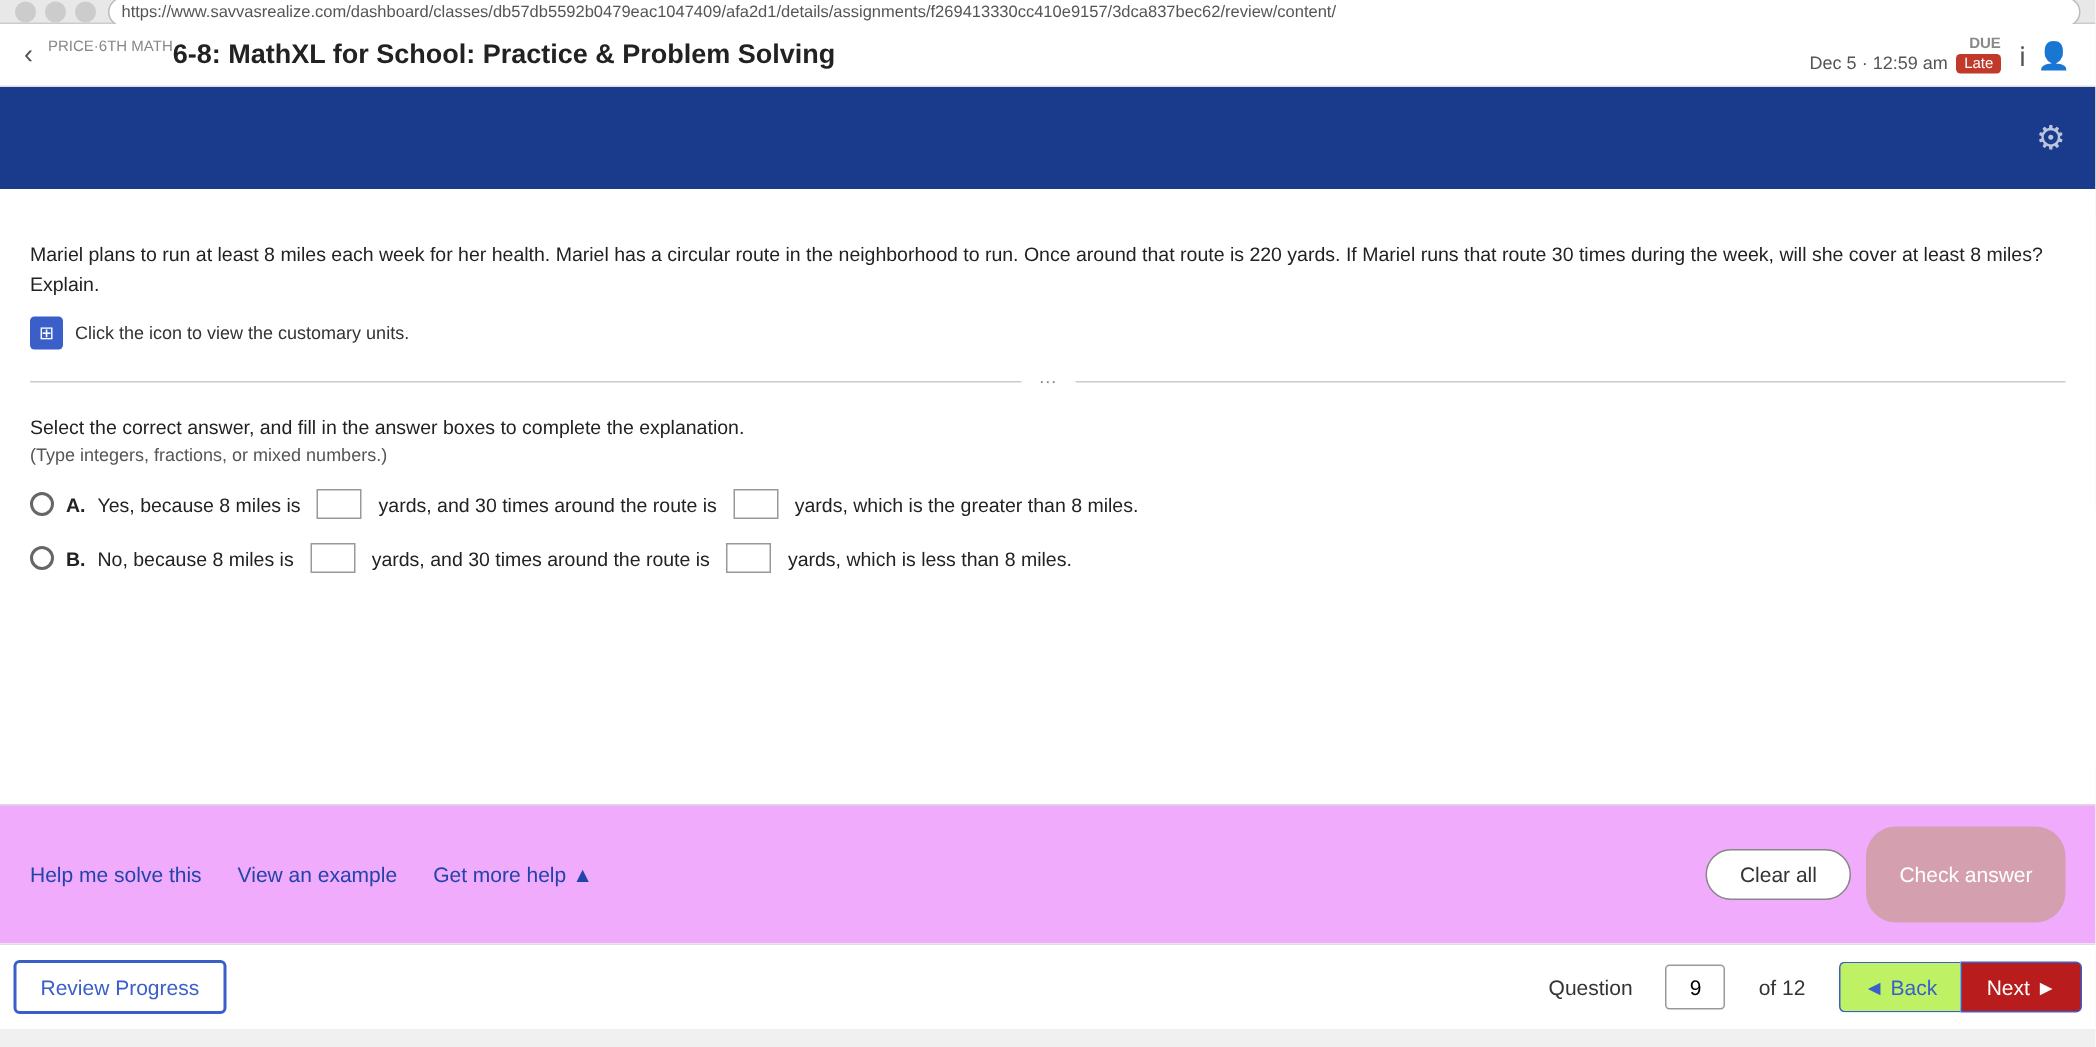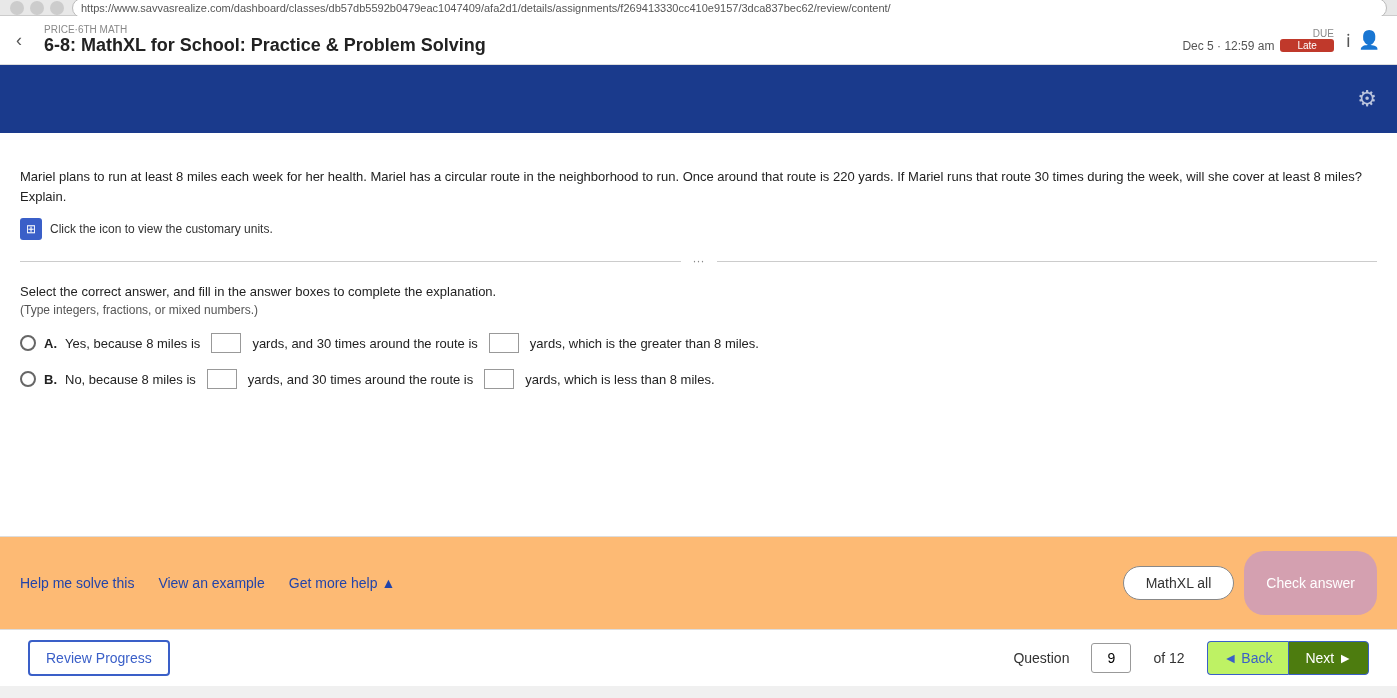--- a/index.html
+++ b/index.html
@@ -71,22 +71,21 @@
       align-items: center;
       gap: 10px;
     }
     .back-arrow {
       font-size: 18px;
       color: #555;
       cursor: pointer;
     }
     .header-title-block {
       display: flex;
-      flex-direction: column;
-      margin-left: 12px;
+      flex-direction: row;
     }
     .header-subtitle {
       font-size: 10px;
       color: #888;
       text-transform: uppercase;
     }
     .header-title {
       font-size: 18px;
       font-weight: bold;
       color: #222;
@@ -100,31 +99,32 @@
       display: flex;
       flex-direction: column;
       align-items: flex-end;
       font-size: 12px;
       color: #555;
     }
     .due-label {
       font-size: 10px;
       text-transform: uppercase;
       color: #888;
+      font-weight: bold;
     }
     .due-date-row {
       display: flex;
       align-items: center;
       gap: 6px;
     }
     .late-badge {
       background: #c0392b;
       color: white;
       font-size: 10px;
-      padding: 1px 17px;
+      padding: 1px 5px;
       border-radius: 3px;
     }
     .header-icons {
       display: flex;
       align-items: center;
       gap: 8px;
     }
     .header-icon {
       font-size: 18px;
       color: #555;
@@ -246,21 +246,21 @@
       font-size: 12px;
       vertical-align: middle;
     }
 
     
     .bottom-toolbar {
       display: flex;
       align-items: center;
       padding: 14px 20px;
       border-top: 1px solid #ddd;
-      background: #fdba74;
+      background: #f0abfc;
       gap: 0;
     }
     .bottom-help-links {
       display: flex;
       align-items: center;
       gap: 24px;
       flex: 1;
     }
     .help-link {
       font-size: 14px;
@@ -298,21 +298,21 @@
       font-size: 14px;
       color: white;
       cursor: pointer;
     }
 
     
     .footer-nav {
       display: flex;
       align-items: center;
       justify-content: space-between;
-      padding: 10px 28px;
+      padding: 10px 9px;
       border-top: 1px solid #ddd;
       background: white;
     }
     .btn-review-progress {
       background: white;
       border: 2px solid #3a5fc8;
       border-radius: 4px;
       padding: 8px 16px;
       font-size: 14px;
       color: #3a5fc8;
@@ -344,21 +344,21 @@
       border-radius: 4px 0 0 4px;
       padding: 8px 16px;
       font-size: 14px;
       color: #3a5fc8;
       cursor: pointer;
       display: flex;
       align-items: center;
       gap: 4px;
     }
     .btn-next {
-      background: #4d7c0f;
+      background: #b91c1c;
       border: 1px solid #3a5fc8;
       border-radius: 0 4px 4px 0;
       padding: 8px 16px;
       font-size: 14px;
       color: white;
       cursor: pointer;
       display: flex;
       align-items: center;
       gap: 4px;
     }
@@ -451,21 +451,21 @@
   <div class="bottom-toolbar">
     <div class="bottom-help-links">
       <a class="help-link">Help me solve this</a>
       <a class="help-link">View an example</a>
       <span class="get-more-help">
         <span>Get more help</span>
         <span>▲</span>
       </span>
     </div>
     <div class="bottom-action-btns">
-      <button class="btn-clear-all">MathXL all</button>
+      <button class="btn-clear-all">Clear all</button>
       <button class="btn-check-answer">Check answer</button>
     </div>
   </div>
 
   <div class="footer-nav">
     <button class="btn-review-progress">Review Progress</button>
     <div class="question-nav">
       <span>Question</span>
       <input class="question-num-input" type="text" value="9" style="">
       <span>of 12</span>

